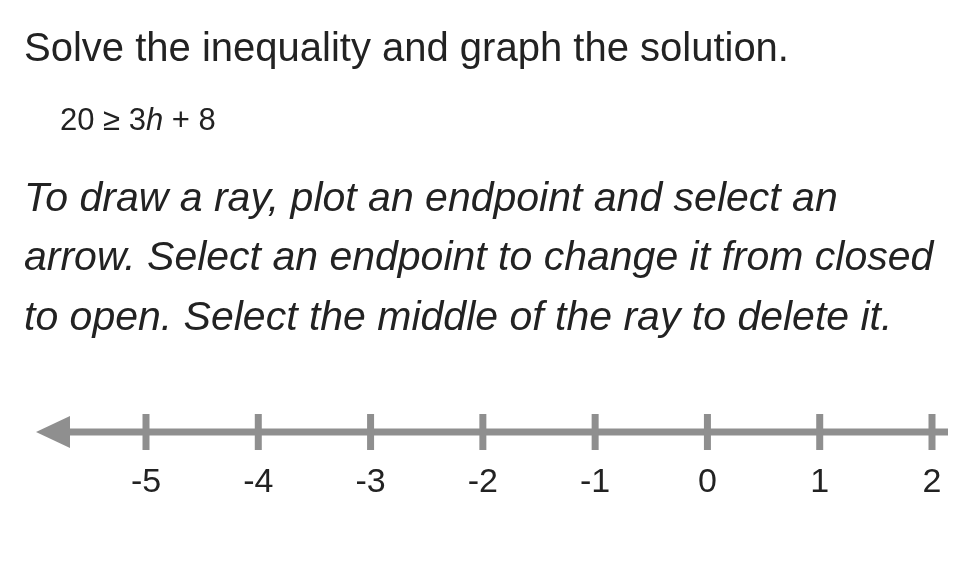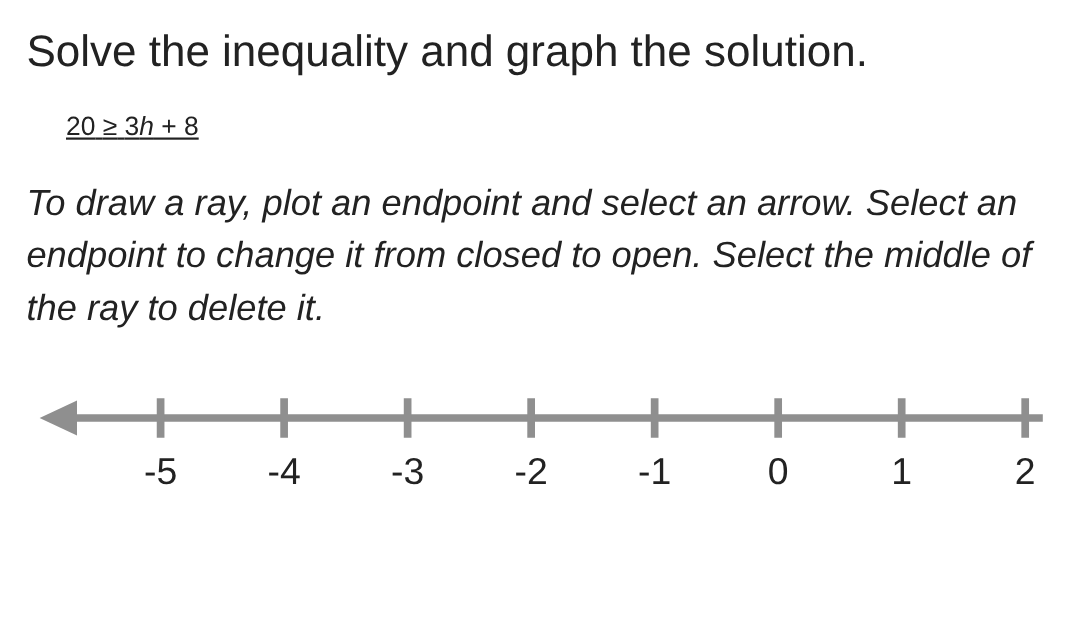--- a/index.html
+++ b/index.html
@@ -15,33 +15,32 @@
   .page {
     padding: 20px 24px;
     box-sizing: border-box;
   }
   .prompt {
     font-size: 40px;
     line-height: 1.35;
     margin-bottom: 28px;
   }
   .inequality {
-    font-size: 24px;
+    font-size: 31px;
     margin: 0 0 30px 36px;
     font-family: Verdana, Geneva, sans-serif;
-    text-decoration: underline;
   }
   .inequality .var {
     font-style: italic;
   }
   .instructions {
-    font-size: 33px;
+    font-size: 41px;
     font-style: italic;
     line-height: 1.45;
-    margin-bottom: 36px;
+    margin-bottom: 46px;
   }
   .numberline-wrap {
     width: 920px;
     margin-left: 8px;
   }
   svg { display: block; }
   .axis { stroke: #8f8f8f; stroke-width: 7; fill: none; }
   .tick { stroke: #8f8f8f; stroke-width: 7; }
   .arrowhead { fill: #8f8f8f; }
   .tick-label {

